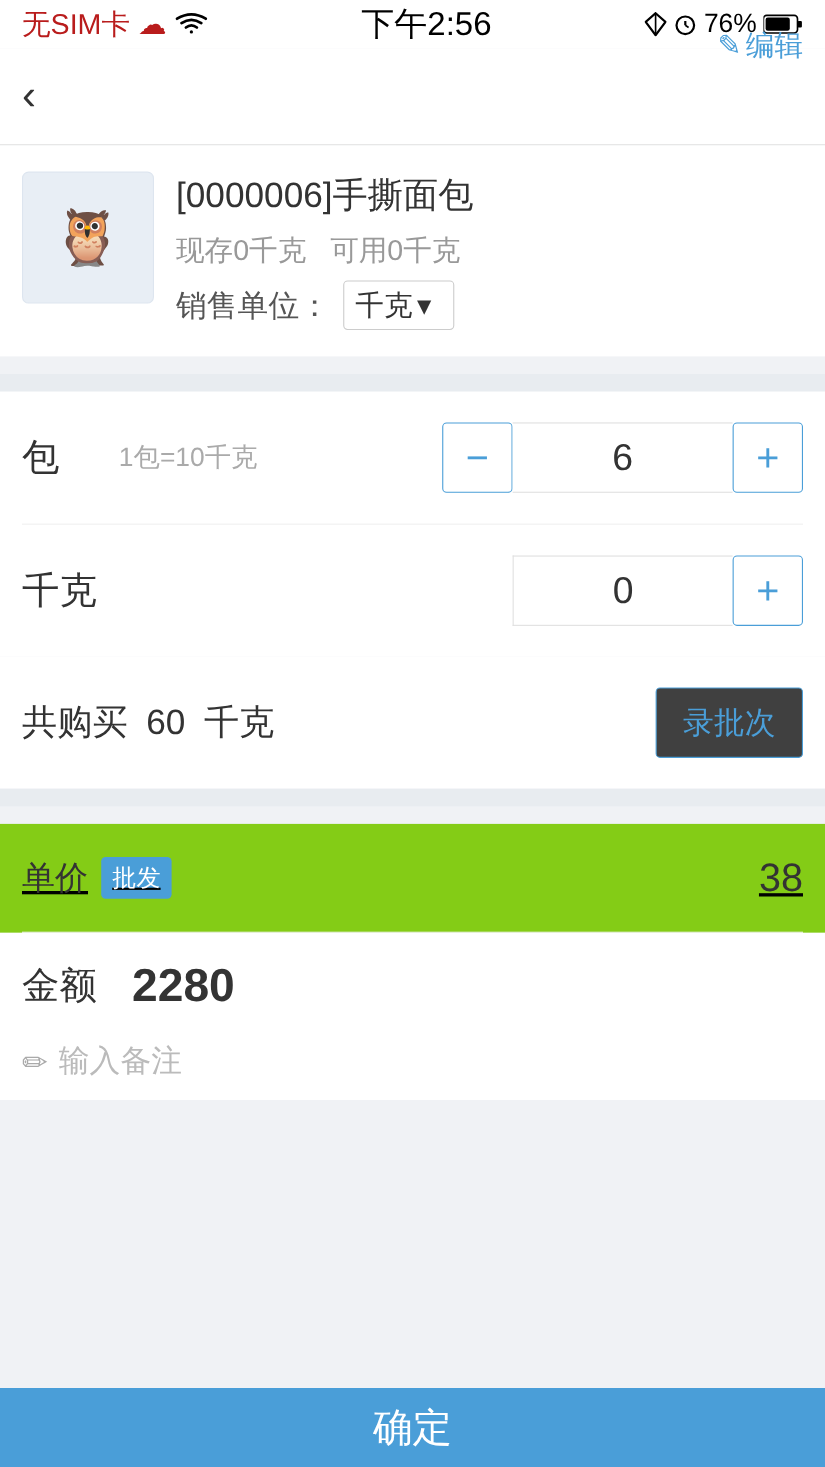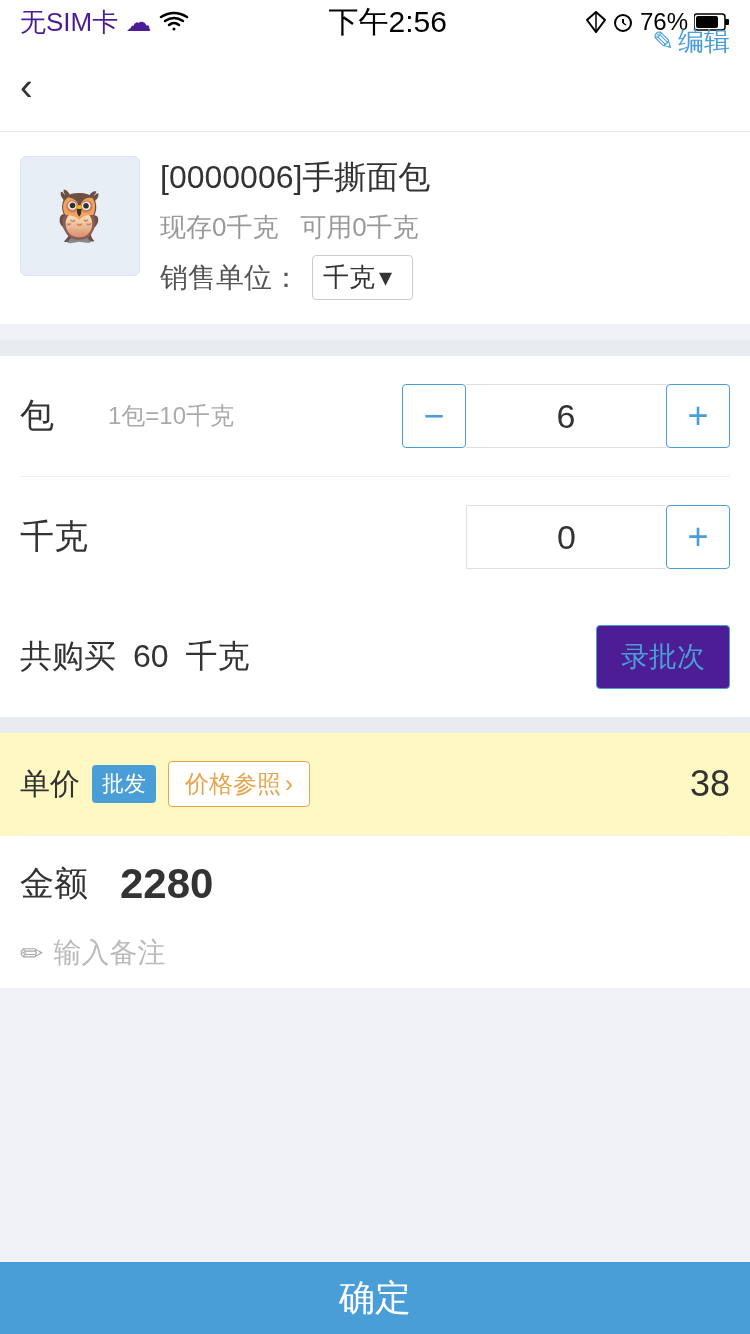--- a/index.html
+++ b/index.html
@@ -21,21 +21,21 @@
       align-items: center;
       justify-content: space-between;
       padding: 0 20px;
       font-size: 28px;
     }
     .status-left {
       display: flex;
       align-items: center;
       gap: 8px;
       font-size: 26px;
-      color: #4c1d95;
+      color: #b91c1c;
     }
     .status-center {
       font-size: 30px;
       font-weight: 500;
       color: #000;
     }
     .status-right {
       display: flex;
       align-items: center;
       gap: 6px;
@@ -218,29 +218,31 @@
     .summary-text span.amount {
       color: #333;
       font-weight: 500;
     }
     .batch-btn {
       border: 1px solid #4a9ed8;
       color: #4a9ed8;
       font-size: 28px;
       padding: 12px 24px;
       border-radius: 4px;
-      background: #4c1d95;
+      background: #404040;
       cursor: pointer;
       font-family: Liberation Serif, serif;
     }
 
     
     .price-section {
-      background: #fef9c3;
+      background: #84cc16;
+      margin-top: 16px;
       padding: 0 20px;
+      text-decoration: underline;
     }
     .price-row {
       display: flex;
       align-items: center;
       padding: 28px 0;
       border-bottom: 1px solid #f0f0f0;
     }
     .price-label {
       font-size: 30px;
       color: #333;
@@ -429,24 +431,20 @@
     <button class="batch-btn">录批次</button>
   </div>
 </div>
 
 <div class="divider"></div>
 
 <div class="price-section">
   <div class="price-row">
     <span class="price-label">单价</span>
     <span class="badge-pifa">批发</span>
-    <button class="price-ref-btn">
-      <span>价格参照</span>
-      <span>›</span>
-    </button>
     <span class="price-value">38</span>
   </div>
 </div>
 
 <div class="amount-section">
   <div class="amount-row">
     <span class="amount-label">金额</span>
     <span class="amount-value">2280</span>
   </div>
   <div class="note-row">

